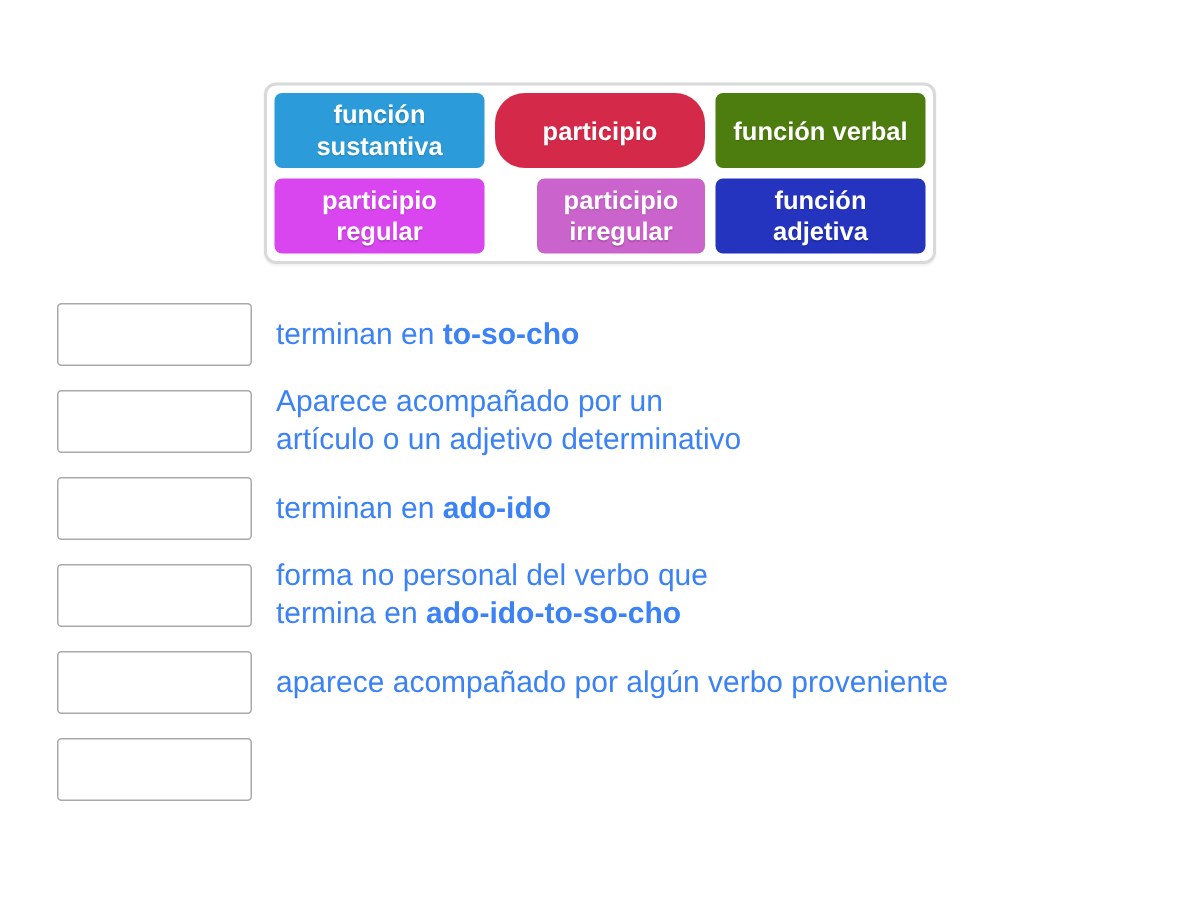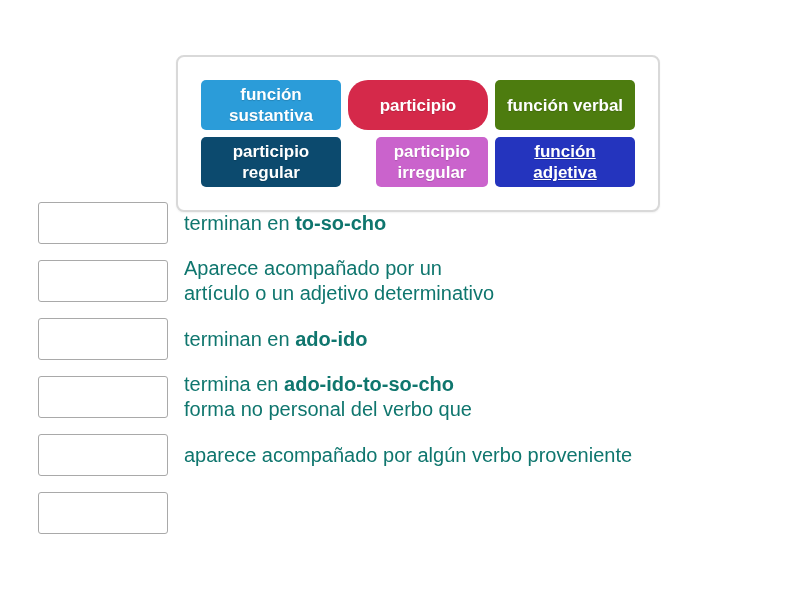--- a/index.html
+++ b/index.html
@@ -16,21 +16,21 @@
     overflow: hidden;
   }
   
   .board {
     position: absolute;
     left: 176px;
     top: 55px;
     background: #ffffff;
     border: 2px solid #d9d9d9;
     border-radius: 8px;
-    padding: 23px;
+    padding: 5px;
     display: grid;
     grid-template-columns: repeat(3, 140px);
     grid-auto-rows: 50px;
     gap: 7px;
     box-shadow: 0 1px 2px rgba(0,0,0,0.06);
   }
   .tile {
     border-radius: 5px;
     color: #ffffff;
     font-weight: bold;
@@ -63,37 +63,37 @@
     flex: none;
     background: #ffffff;
     border: 1px solid #a9a9a9;
     border-radius: 3px;
     box-sizing: border-box;
   }
   .clue {
     margin-left: 16px;
     font-size: 20px;
     line-height: 25px;
-    color: #0f766e;
+    color: #3b82f6;
     white-space: nowrap;
   }
   .clue b { font-weight: bold; }
 </style>
 </head>
 <body>
 
 <div class="stage">
 
   <div class="board">
     <div class="tile" style="background: rgb(43, 156, 217);">función sustantiva</div>
     <div class="tile" style="background: rgb(213, 41, 74); border-radius: 20px;">participio</div>
     <div class="tile" style="background: #4d7c0f; text-align: center;">función verbal</div>
-    <div class="tile" style="background: #0c4a6e;">participio regular</div>
+    <div class="tile" style="background: #d946ef;">participio regular</div>
     <div class="tile" style="background: rgb(202, 99, 204); margin-left: 28px;">participio irregular</div>
-    <div class="tile" style="background: rgb(36, 52, 190); text-decoration: underline;">función adjetiva</div>
+    <div class="tile" style="background: rgb(36, 52, 190);">función adjetiva</div>
   </div>
 
   <div class="rows" id="match-list">
       <div class="row">
         <div class="slot"></div>
         <div class="clue">
           <div><span>terminan en </span><b>to-so-cho</b></div>
         </div>
       </div>
       <div class="row">
@@ -105,22 +105,22 @@
       </div>
       <div class="row">
         <div class="slot"></div>
         <div class="clue">
           <div><span>terminan en </span><b>ado-ido</b></div>
         </div>
       </div>
       <div class="row">
         <div class="slot"></div>
         <div class="clue">
+          <div><span>forma no personal del verbo que</span></div>
           <div><span>termina en </span><b>ado-ido-to-so-cho</b></div>
-          <div><span>forma no personal del verbo que</span></div>
         </div>
       </div>
       <div class="row">
         <div class="slot"></div>
         <div class="clue">
           <div><span>aparece acompañado por algún verbo proveniente</span></div>
         </div>
       </div>
       <div class="row">
         <div class="slot"></div>

